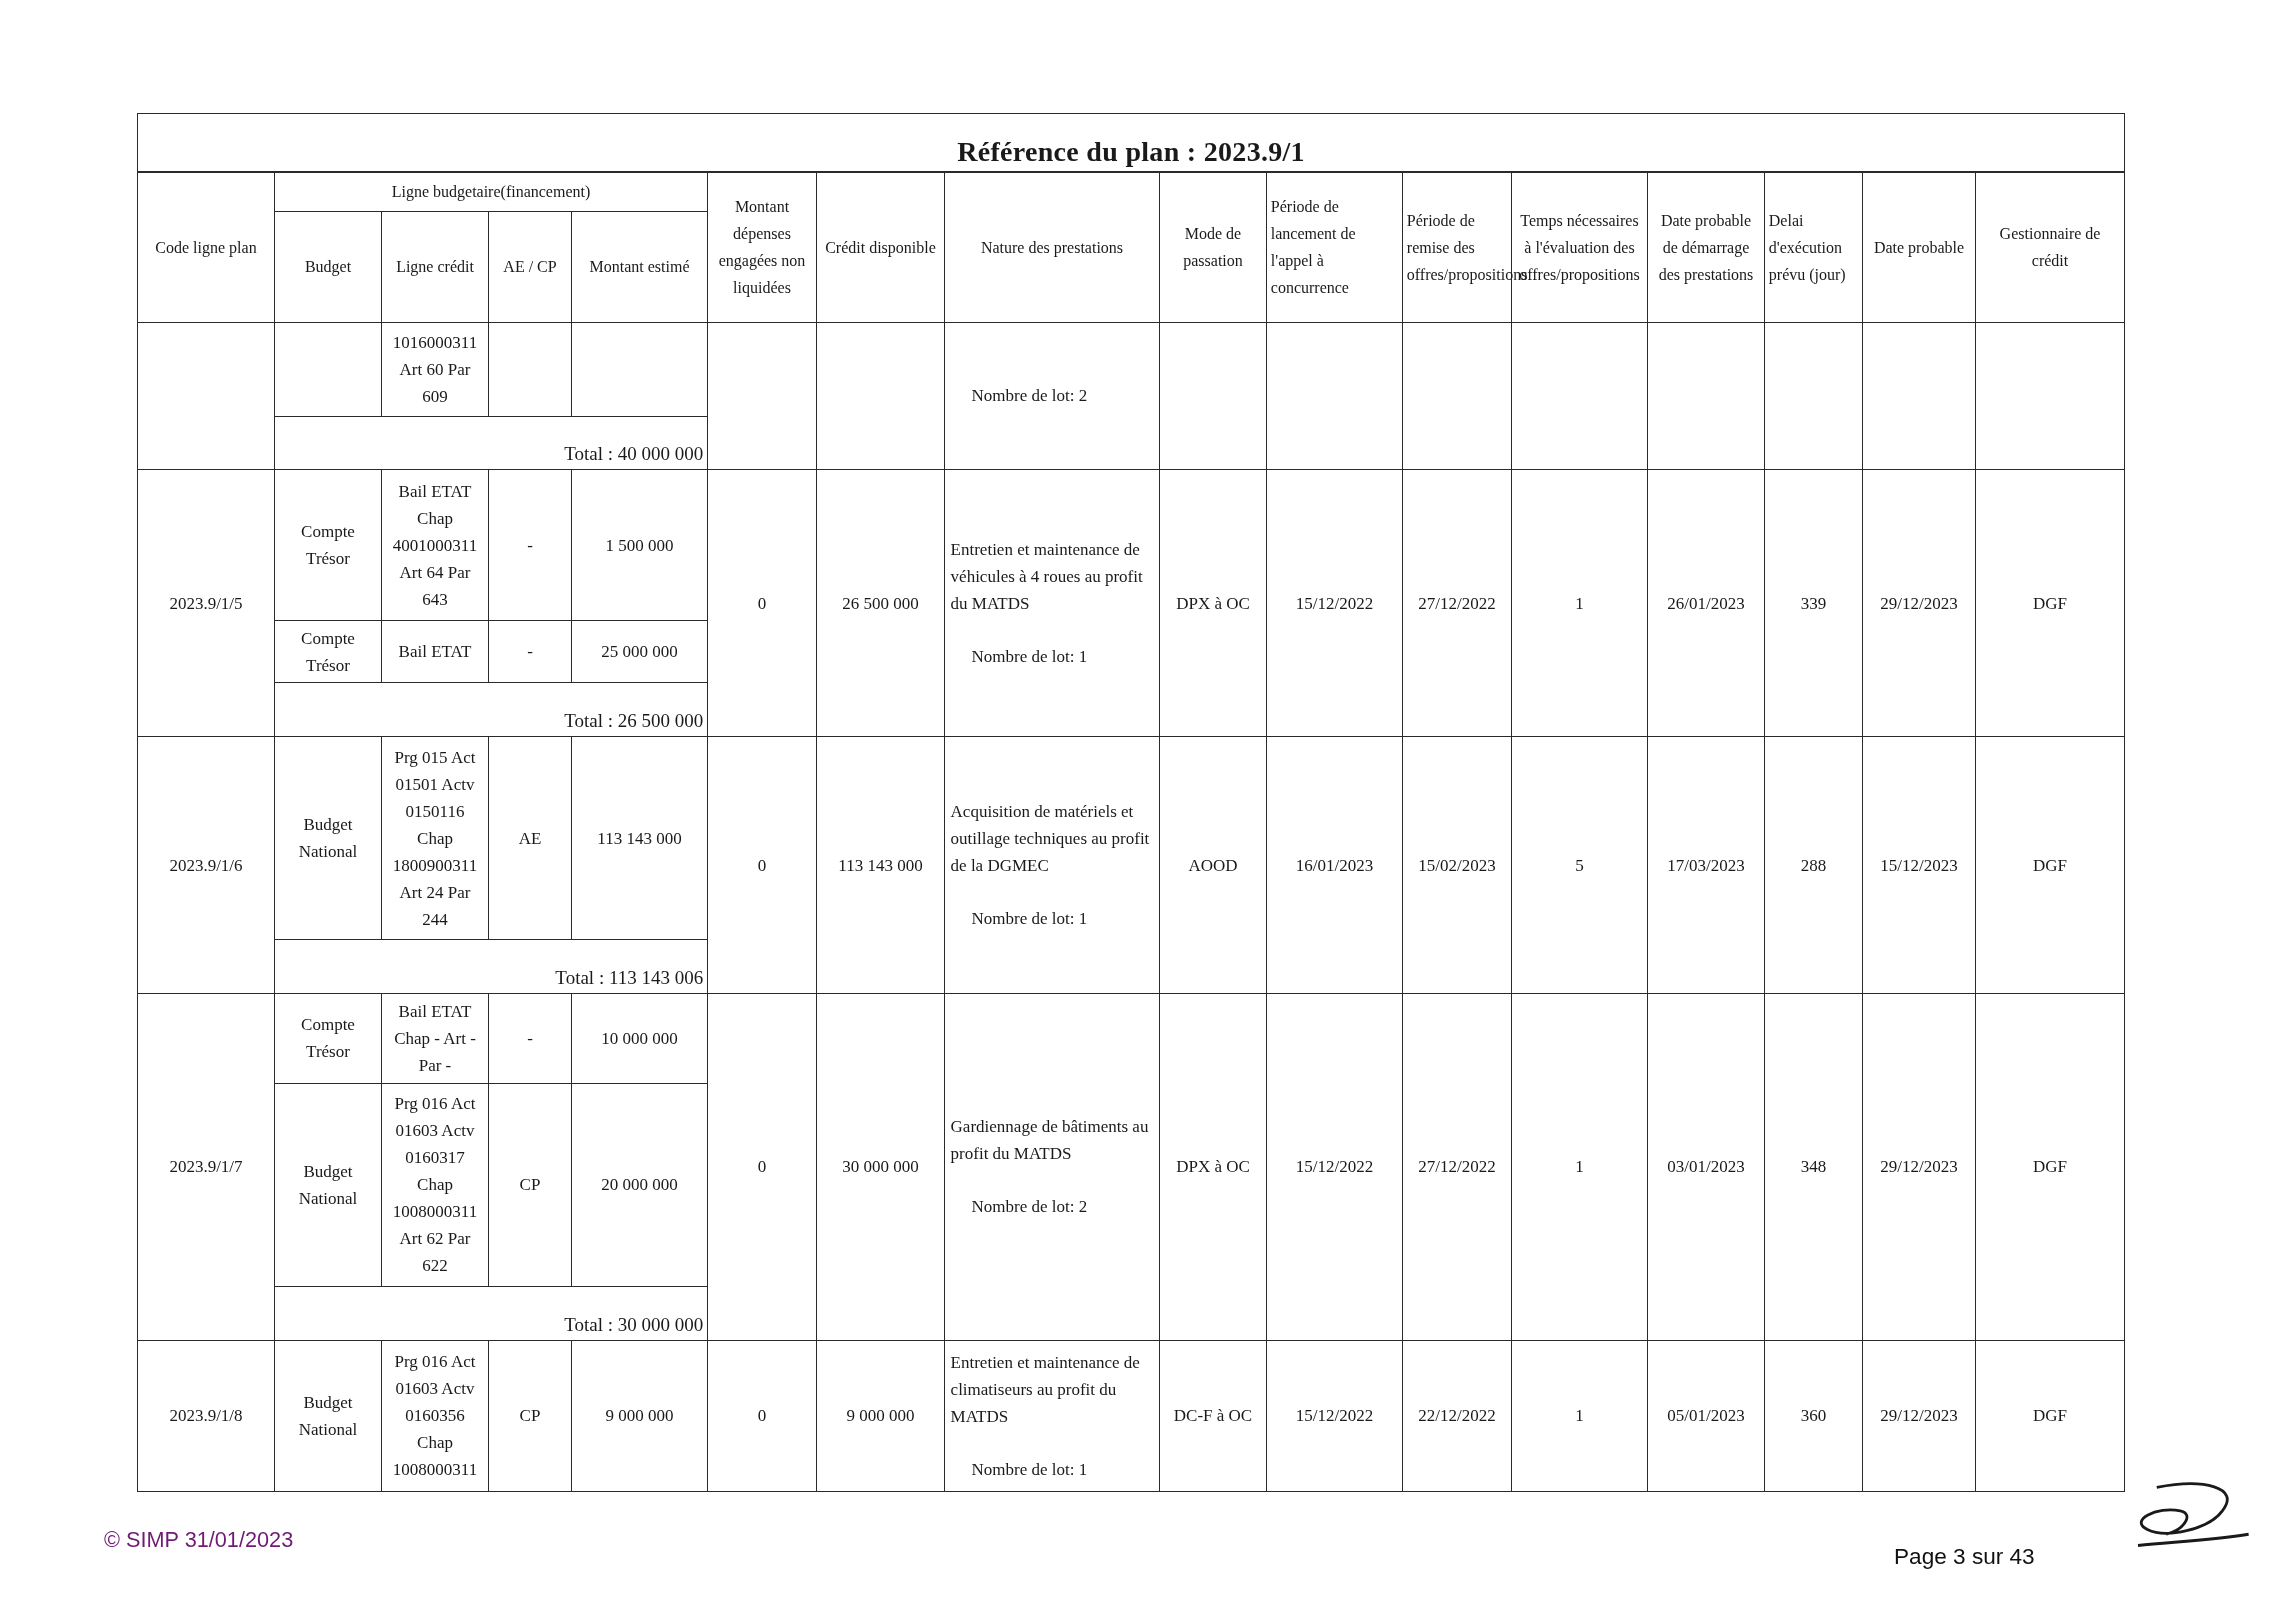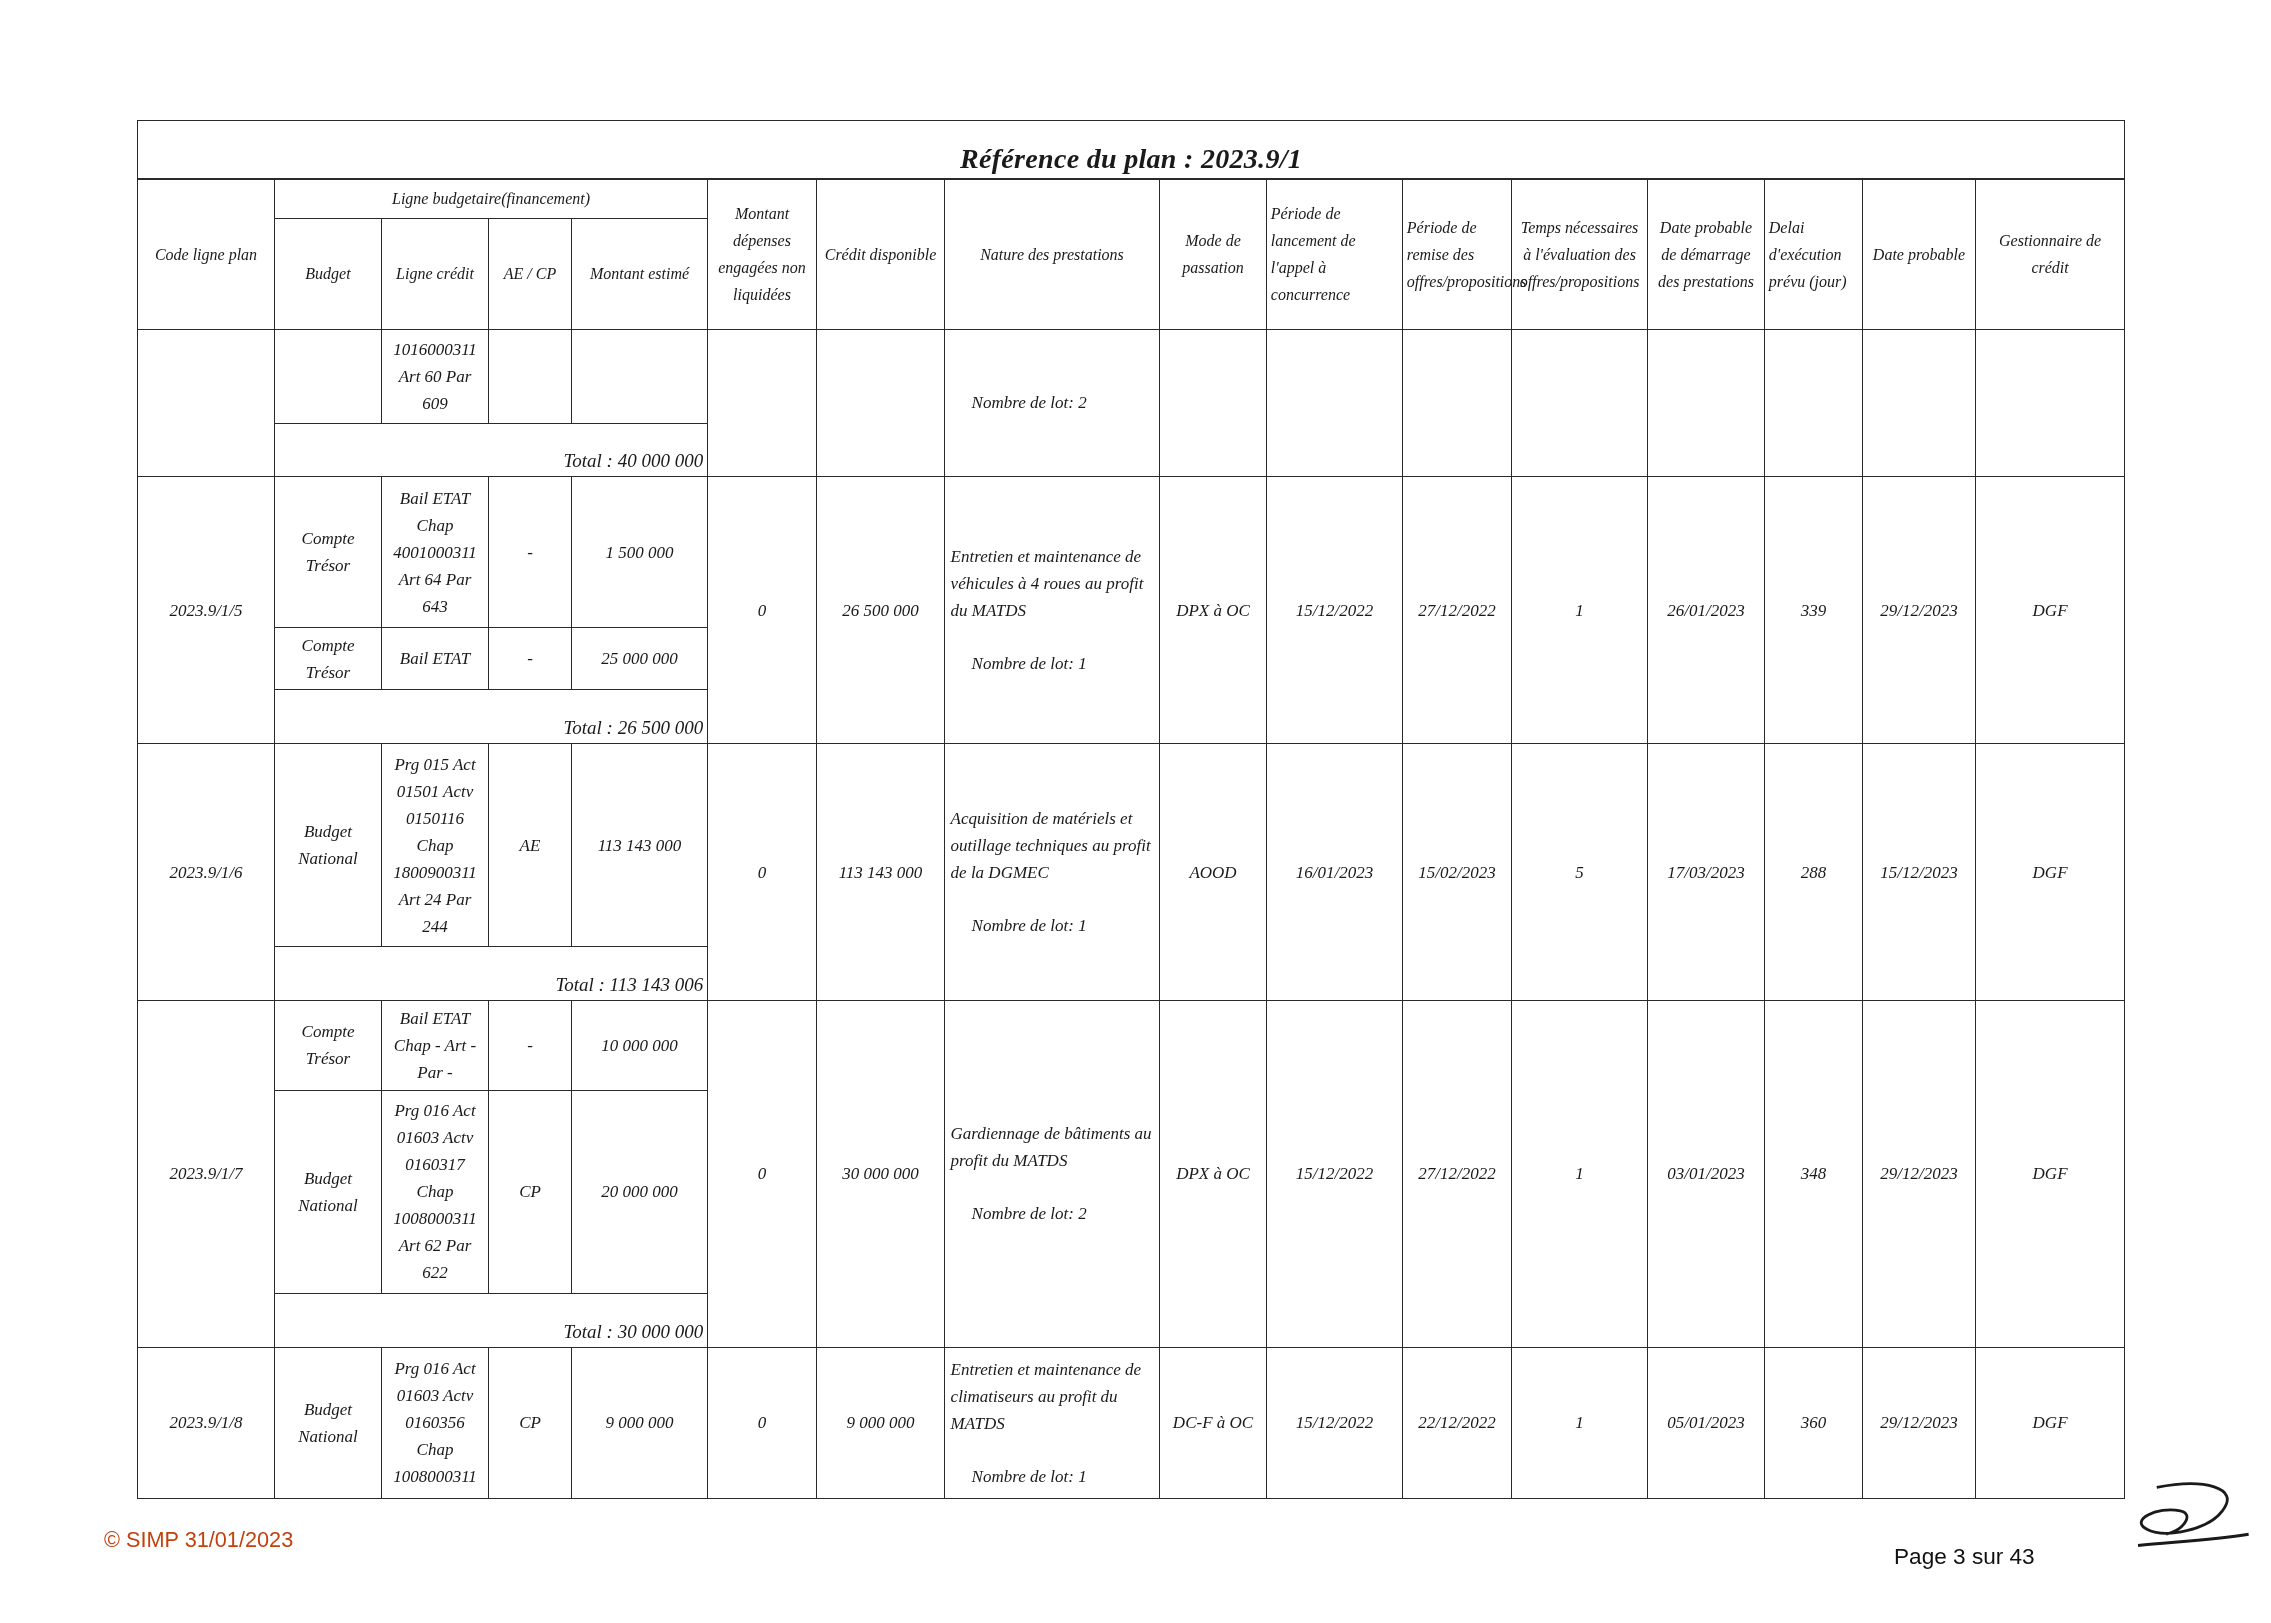--- a/index.html
+++ b/index.html
@@ -1,35 +1,35 @@
 <!DOCTYPE html>
 <html style="font-size:15px"><head>
 <meta charset="utf-8">
 <style>
   html, body { margin: 0; padding: 0; background: #ffffff; }
   body { width: 2271px; height: 1623px; position: relative; overflow: hidden;
          font-family: "Liberation Serif", "DejaVu Serif", serif; color: #1a1a1a; }
-  .sheet { position: absolute; left: 137px; top: 120px; width: 1987px; font-style: italic; }
+  .sheet { position: absolute; left: 137px; top: 113px; width: 1987px; }
   table.plan { border-collapse: collapse; table-layout: fixed; width: 1987px; }
   table.plan td, table.plan th { border: 1.9px solid #2a2a2a; font-weight: normal;
          font-size: 17px; line-height: 27px; padding: 1.9px 3.8px; vertical-align: middle; }
   .title-cell { height: 53px; text-align: center; vertical-align: bottom !important;
          border-bottom: 2.8px solid #2a2a2a !important; }
   .title-cell span { font-size: 28px; font-weight: bold; letter-spacing: 0.3px; }
   th { text-align: center; font-size: 16px !important; line-height: 27px !important; margin-left: 8px; }
   .c { text-align: center; }
   .r { text-align: center; }
   .l { text-align: left; }
   .total { text-align: right; vertical-align: bottom !important; font-weight: bold; font-size: 19px !important;
            height: 49px; border-radius: 14px; }
   .nature { text-align: left; padding-left: 5.6px !important; margin-left: 7px; }
   .nature .lots { display: block; margin-top: 26px; padding-left: 21px; }
   .grp-top td { border-top: 2.8px solid #2a2a2a; }
   .footer-left { position: absolute; left: 104px; top: 1527px; font-family: "Liberation Sans", "DejaVu Sans", sans-serif;
-         font-size: 21.7px; color: #c2410c; }
+         font-size: 21.7px; color: #701a75; }
   .footer-right { position: absolute; left: 1894px; top: 1544px; font-family: "Liberation Sans", "DejaVu Sans", sans-serif;
          font-size: 22.6px; color: #111; }
   .signature { position: absolute; left: 2100px; top: 1478px; width: 151px; height: 75px; }
 </style>
 </head>
 <body>
 
 <div class="sheet">
 <table class="plan">
   <colgroup>

